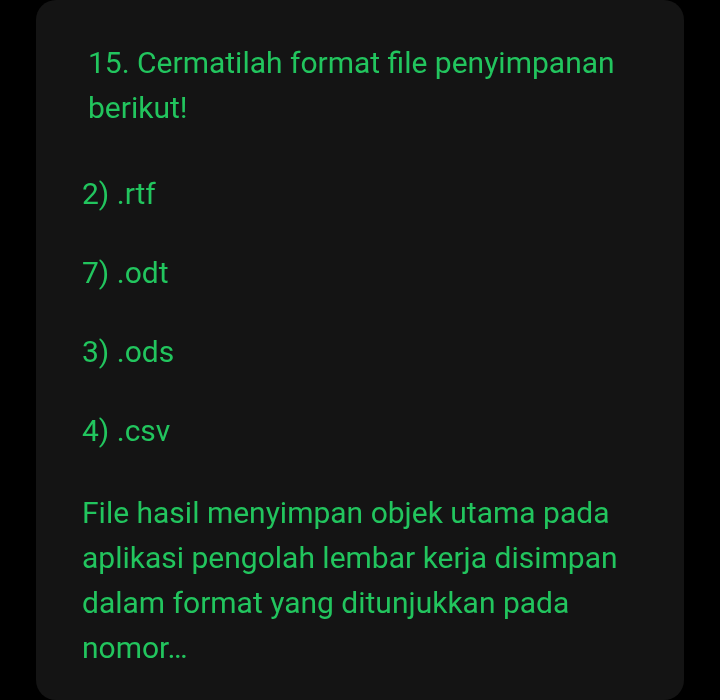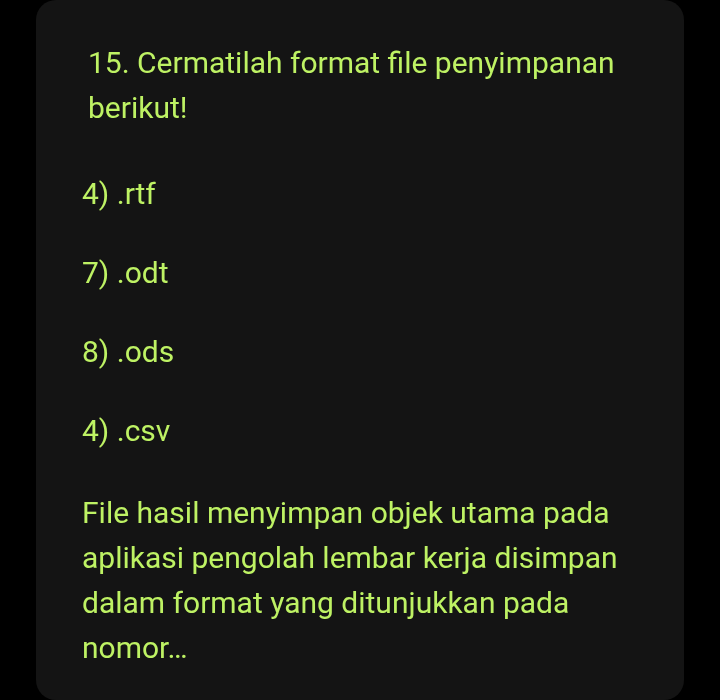--- a/index.html
+++ b/index.html
@@ -8,21 +8,21 @@
       height: 700px;
       background: #000;
       overflow: hidden;
     }
     .card {
       margin: 0 36px;
       background: #141414;
       border-radius: 20px;
       padding: 40px 46px 0 46px;
       height: 700px;
-      color: #bef264;
+      color: #22c55e;
       font-family: -apple-system, BlinkMacSystemFont, "Segoe UI", Roboto, Helvetica, Arial, sans-serif;
     }
     .q-title {
       font-size: 30px;
       line-height: 1.5;
       font-weight: 400;
       margin-bottom: 44px;
       margin-left: 6px;
     }
     .opt {
@@ -36,19 +36,19 @@
       line-height: 1.5;
       font-weight: 400;
       margin-top: 20px;
     }
   </style>
 </head>
 <body>
 
 <div class="card">
   <p class="q-title"> 15. Cermatilah format file penyimpanan berikut!</p>
-  <p class="opt">4) .rtf</p>
+  <p class="opt">2) .rtf</p>
   <p class="opt">7) .odt</p>
-  <p class="opt">8) .ods</p>
+  <p class="opt">3) .ods</p>
   <p class="opt">4) .csv</p>
   <p class="q-body">File hasil menyimpan objek utama pada aplikasi pengolah lembar kerja disimpan dalam format yang ditunjukkan pada nomor…</p>
 
 </div>
 
 </body></html>

